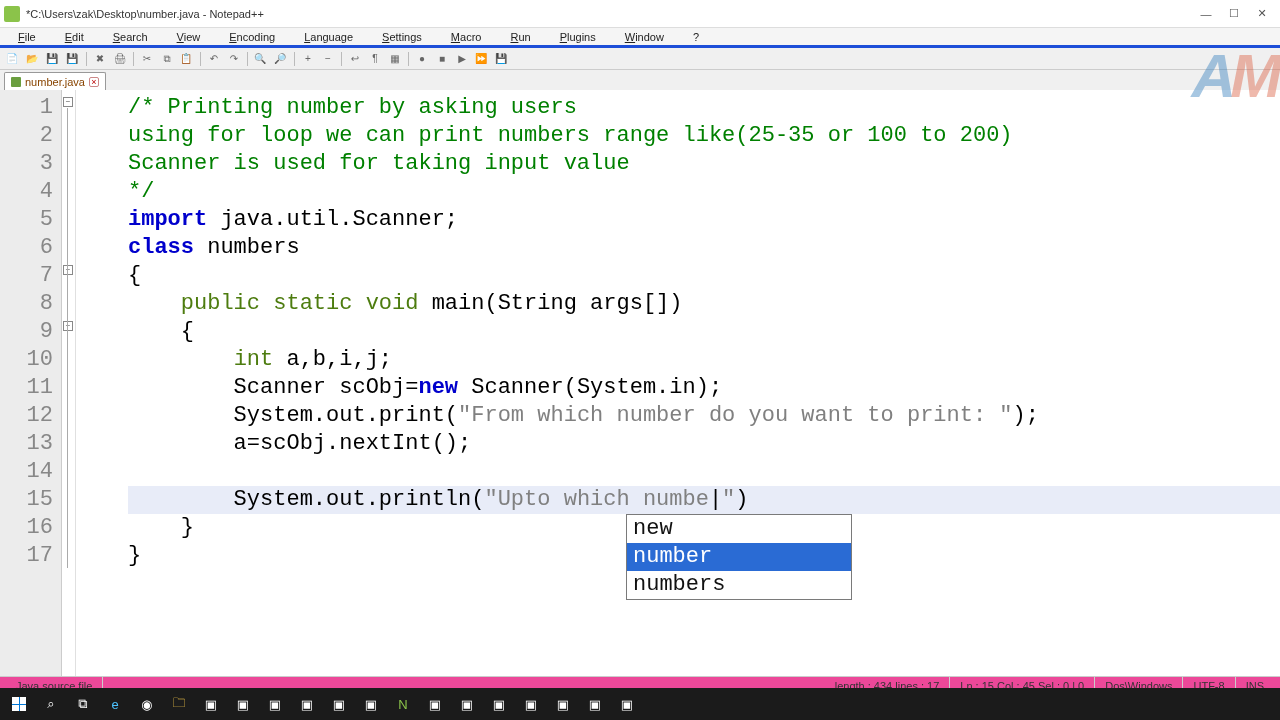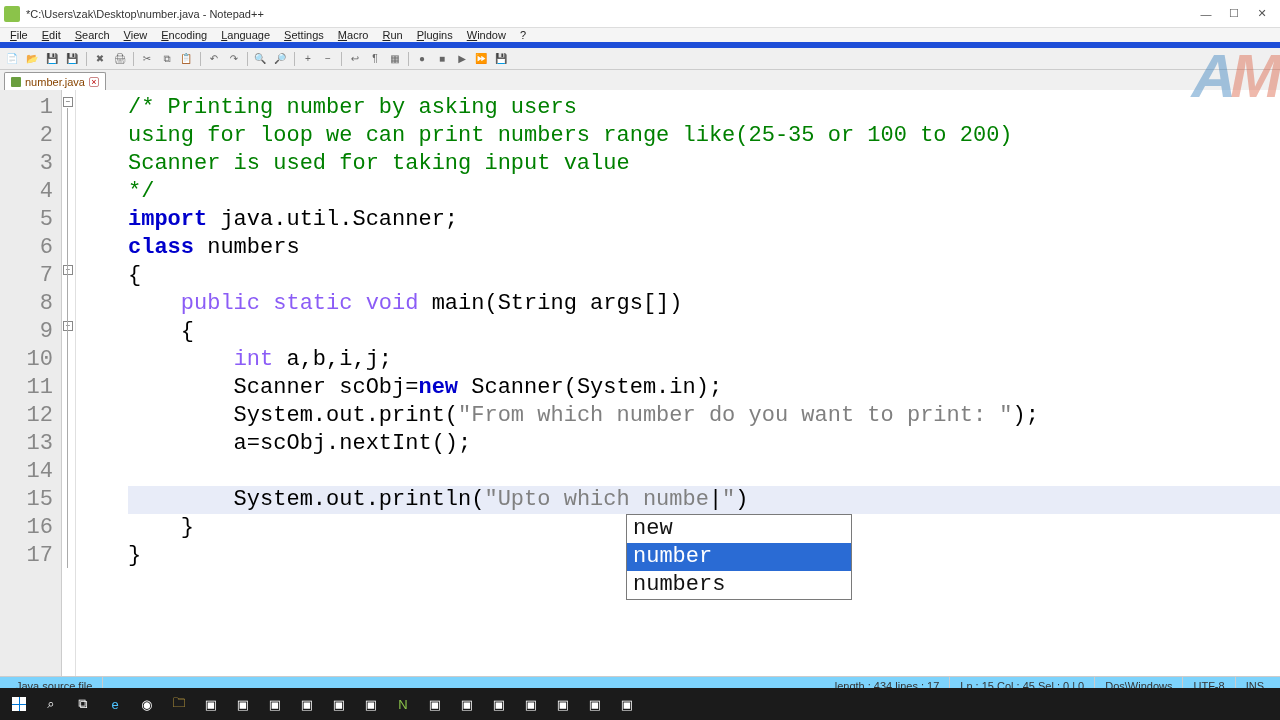--- a/index.html
+++ b/index.html
@@ -4,21 +4,21 @@
 <style>
 * { margin: 0; padding: 0; box-sizing: border-box; }
 body { font-family: "Segoe UI", Tahoma, sans-serif; font-size: 12px; background: #f0f0f0; overflow: hidden; width: 1280px; height: 720px; position: relative; }
 
 .title-bar { height: 28px; background: #fff; display: flex; align-items: center; padding: 0 4px; border-bottom: 1px solid #ddd; }
 .title-bar .icon { width: 16px; height: 16px; background: #8bc34a; border-radius: 2px; margin-right: 6px; }
 .title-bar .title { flex: 1; font-size: 11px; color: #333; }
 .title-bar .win-btns { display: flex; gap: 0; }
 .title-bar .win-btn { width: 28px; height: 18px; display: flex; align-items: center; justify-content: center; font-size: 11px; color: #555; }
 
-.menu-bar { height: 20px; background: #f5f5f5; display: flex; align-items: center; padding: 0 4px; gap: 2px; border-bottom: 6px solid #1d4ed8; }
+.menu-bar { height: 20px; background: #f5f5f5; display: flex; align-items: center; padding: 0 12px; gap: 17px; border-bottom: 3px solid #1d4ed8; }
 .menu-bar .menu-item { text-decoration: underline; text-decoration-color: transparent; padding: 1px 6px; font-size: 11px; color: #222; cursor: default; }
 .menu-bar .menu-item::first-letter { text-decoration: underline; }
 
 .toolbar { height: 22px; background: #f0f0f0; display: flex; align-items: center; padding: 0 4px; gap: 2px; border-bottom: 1px solid #ccc; }
 .toolbar .tb-btn { width: 18px; height: 18px; display: flex; align-items: center; justify-content: center; font-size: 10px; color: #666; border: 1px solid transparent; }
 .toolbar .tb-sep { width: 1px; height: 14px; background: #bbb; margin: 0 2px; }
 
 .tab-bar { height: 20px; background: #f0f0f0; display: flex; align-items: flex-end; padding: 0 4px; }
 .tab { height: 18px; background: #fff; border: 1px solid #999; border-bottom: none; padding: 0 6px; display: flex; align-items: center; gap: 4px; font-size: 11px; color: #884400; border-radius: 2px 2px 0 0; }
 .tab .tab-icon { width: 10px; height: 10px; background: #6a9e3f; border-radius: 1px; }
@@ -28,28 +28,28 @@
 .gutter { width: 62px; background: #ececec; border-right: 1px solid #ccc; text-align: right; padding: 4px 8px 0 0; font-family: "Consolas","Courier New",monospace; font-size: 22px; color: #888; line-height: 28px; }
 .fold-col { width: 14px; background: #fff; border-right: 1px solid #e0e0e0; position: relative; }
 .fold-mark { position: absolute; left: 1px; width: 10px; height: 10px; border: 1px solid #888; font-size: 8px; line-height: 8px; text-align: center; color: #555; background: #fff; }
 .fold-line { position: absolute; left: 5px; width: 1px; background: #aaa; }
 
 .code { flex: 1; font-family: "Consolas","Courier New",monospace; font-size: 22px; line-height: 28px; padding: 4px 0 0 4px; white-space: pre; color: #000; position: relative; }
 .code .row { height: 28px; margin-left: 48px; }
 .code .hl { background: #e8ecf8; display: block; width: 100%; }
 .c-comment { color: #008000; }
 .c-keyword { color: #0000cc; font-weight: bold; }
-.c-keyword2 { color: #8b5cf6; }
+.c-keyword2 { color: #4d7c0f; }
 .c-string { color: #808080; }
 
 .autocomplete { position: absolute; left: 626px; top: 424px; width: 226px; background: #fff; border: 1px solid #7a7a7a; font-family: "Consolas","Courier New",monospace; font-size: 22px; line-height: 28px; }
 .autocomplete .ac-item { padding: 0 6px; color: #111; }
 .autocomplete .ac-item.sel { background: #2a6bd4; color: #fff; }
 
-.status-bar { height: 18px; background: #7dd3fc; border-top: 1px solid #ccc; display: flex; align-items: center; font-size: 11px; color: #333; padding: 0 6px; }
+.status-bar { height: 18px; background: #ec4899; border-top: 1px solid #ccc; display: flex; align-items: center; font-size: 11px; color: #333; padding: 0 6px; }
 .status-bar .st-cell { padding: 0 10px; border-right: 1px solid #ccc; height: 100%; display: flex; align-items: center; }
 .status-bar .spacer { flex: 1; }
 
 .taskbar { position: absolute; bottom: 0; left: 0; right: 0; height: 32px; background: #1b1b1b; display: flex; align-items: center; padding: 0 4px; gap: 2px; }
 .taskbar .tb-icon { width: 30px; height: 26px; display: flex; align-items: center; justify-content: center; color: #fff; font-size: 13px; }
 .taskbar .win-logo { background: #0078d7; width: 14px; height: 14px; display: grid; grid-template-columns: 1fr 1fr; grid-template-rows: 1fr 1fr; gap: 1px; }
 .taskbar .win-logo div { background: #fff; }
 
 .watermark { position: absolute; right: 4px; top: 40px; font-size: 62px; font-weight: bold; font-style: italic; color: rgba(80,150,200,.35); pointer-events: none; letter-spacing: -6px; }
 .watermark span:first-child { color: rgba(60,130,190,.45); }

